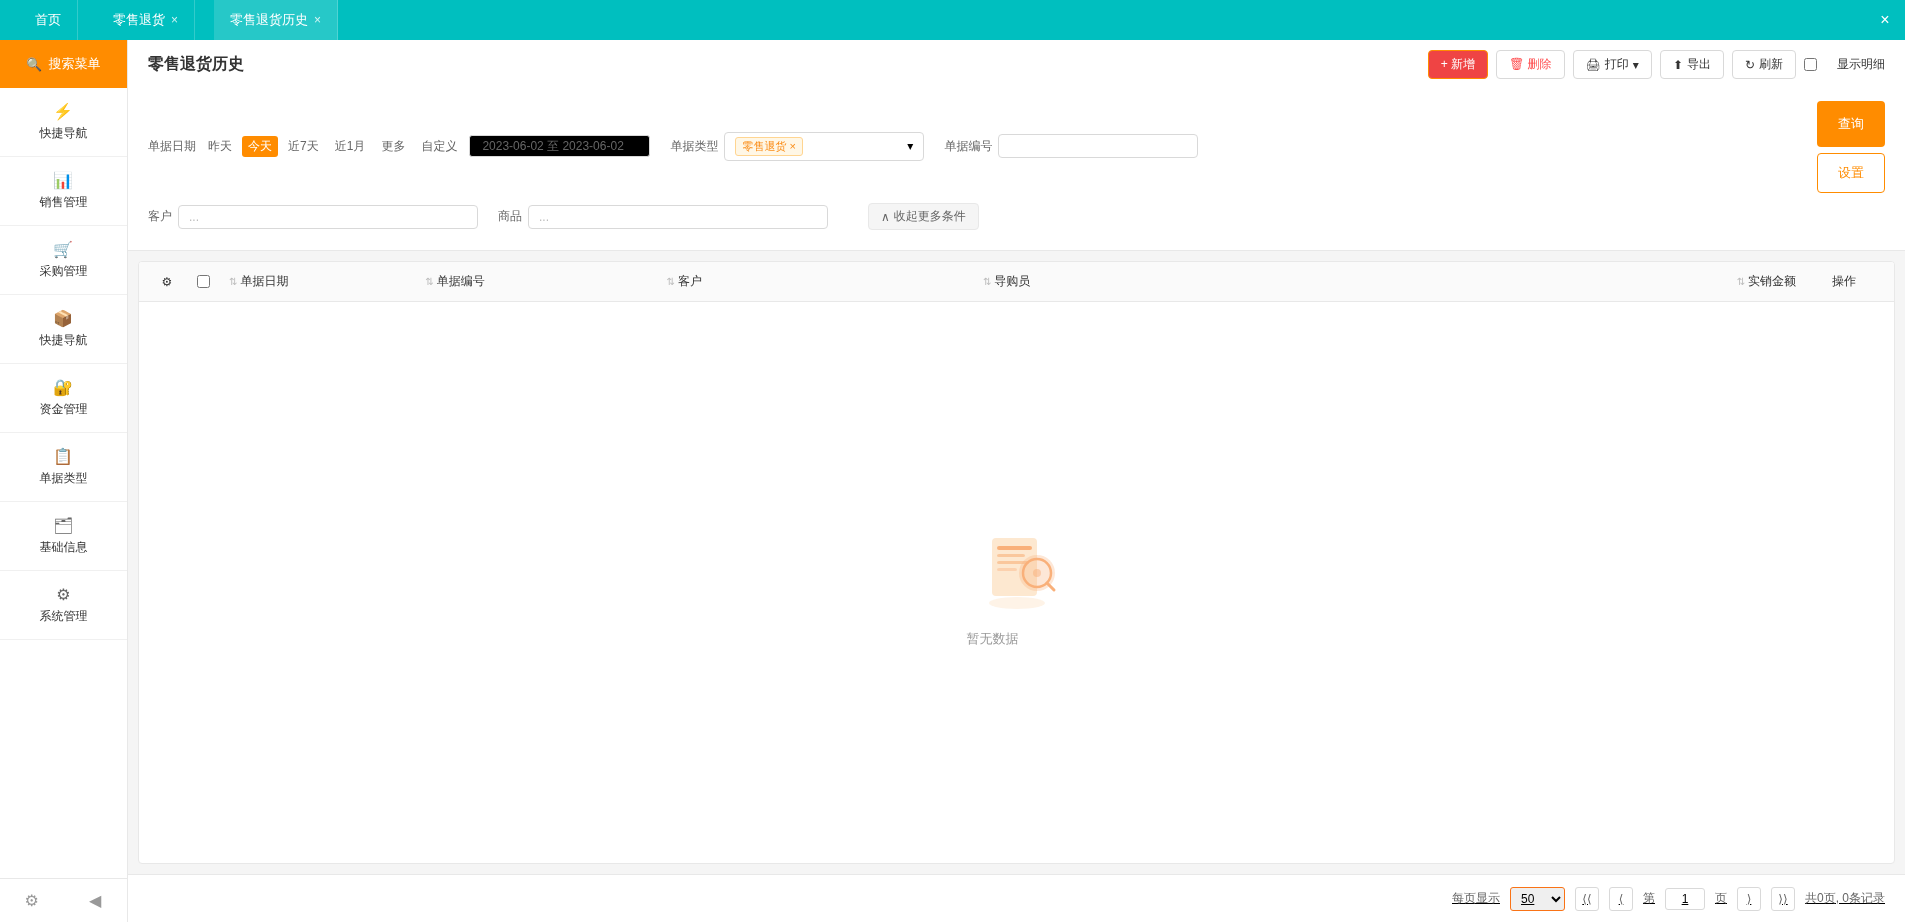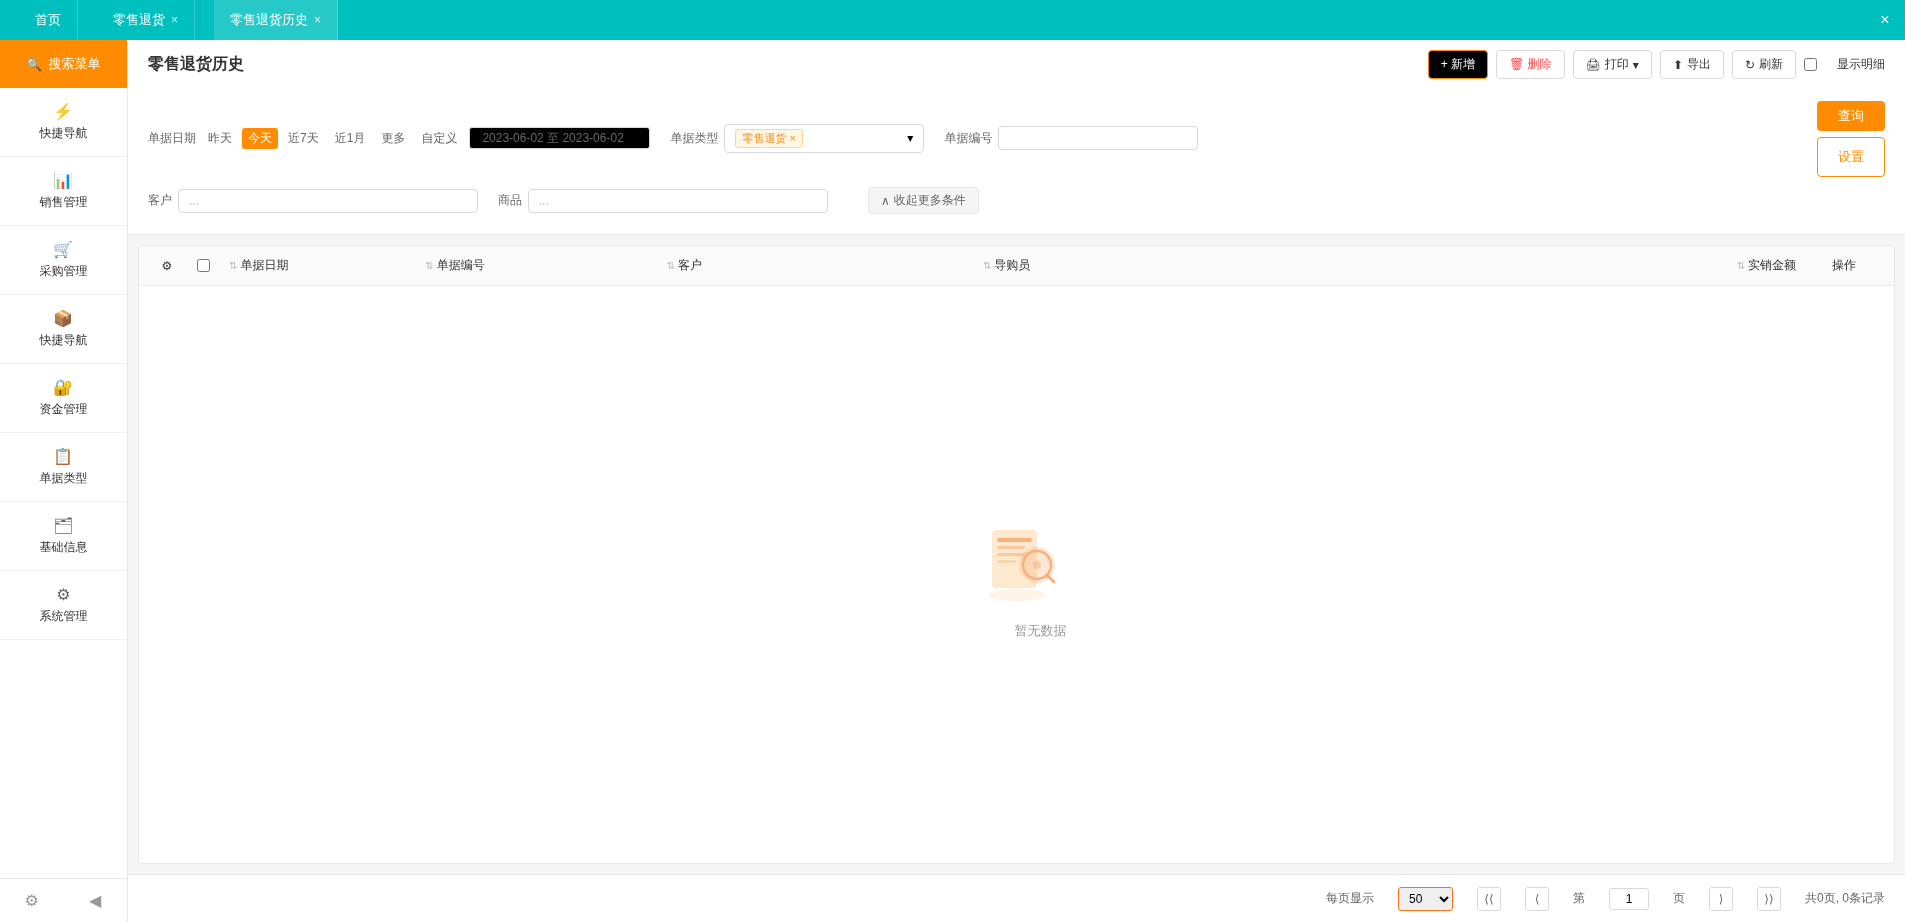--- a/index.html
+++ b/index.html
@@ -152,21 +152,21 @@
       gap: 4px;
       padding: 5px 12px;
       border: 1px solid #d9d9d9;
       border-radius: 4px;
       background: #fff;
       font-size: 12px;
       color: #333;
       cursor: pointer;
     }
     .toolbar-btn.primary {
-      background: #000000;
+      background: #ef4444;
       border-color: #ff8c00;
       color: #fff;
     }
     .toolbar-btn.danger {
       color: #ff4d4f;
     }
     .checkbox-label {
       display: flex;
       align-items: center;
       gap: 20px;
@@ -312,43 +312,44 @@
       flex: 1;
       display: flex;
       flex-direction: column;
       align-items: center;
       justify-content: center;
       overflow: auto;
     }
     .empty-state {
       display: flex;
       flex-direction: column;
-      align-items: flex-end;
+      align-items: flex-start;
       gap: 12px;
     }
     .empty-icon {
       width: 100px;
       height: 100px;
     }
     .empty-text {
       font-size: 13px;
       color: #999;
     }
 
     
     .pagination {
       height: 48px;
       background: #fff;
       border-top: 1px solid #e8e8e8;
       display: flex;
       align-items: center;
       justify-content: flex-end;
       padding: 0 20px;
-      gap: 24px;
+      gap: 10px;
       flex-shrink: 0;
+      text-decoration: underline;
     }
     .pagination-text {
       font-size: 12px;
       color: #666;
     }
     .pagination-select {
       border: 1px solid #f97316;
       border-radius: 3px;
       padding: 3px 6px;
       font-size: 12px;
@@ -374,21 +375,21 @@
       text-align: center;
       font-size: 12px;
     }
 
     
     .query-btn {
       background: #ff8c00;
       color: #fff;
       border: none;
       border-radius: 4px;
-      padding: 6px 20px;
+      padding: 14px 20px;
       font-size: 13px;
       cursor: pointer;
     }
     .set-btn {
       background: #fff;
       color: #ff8c00;
       border: 1px solid #ff8c00;
       border-radius: 4px;
       padding: 10px 20px;
       font-size: 13px;

